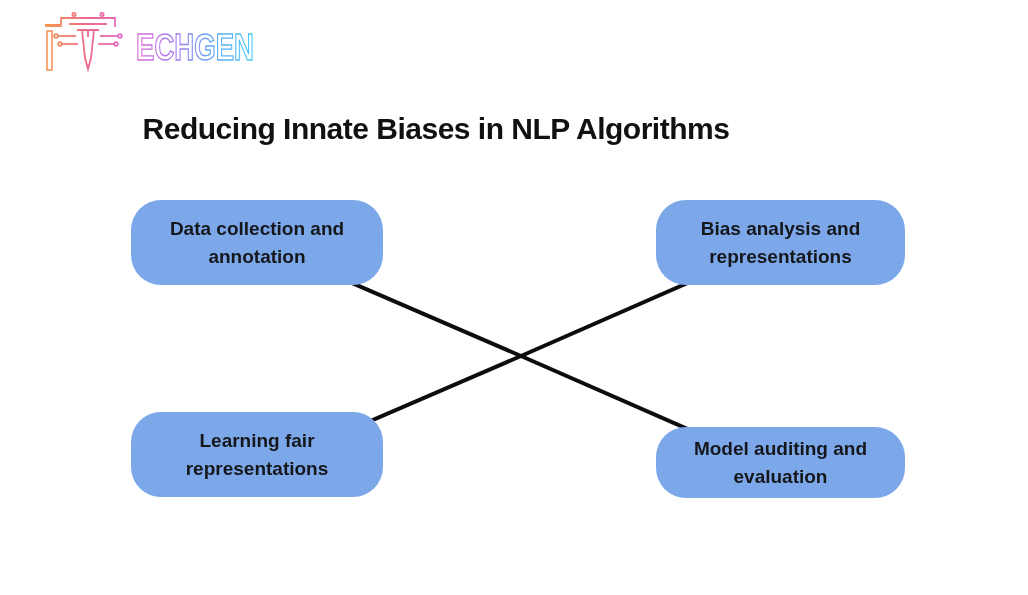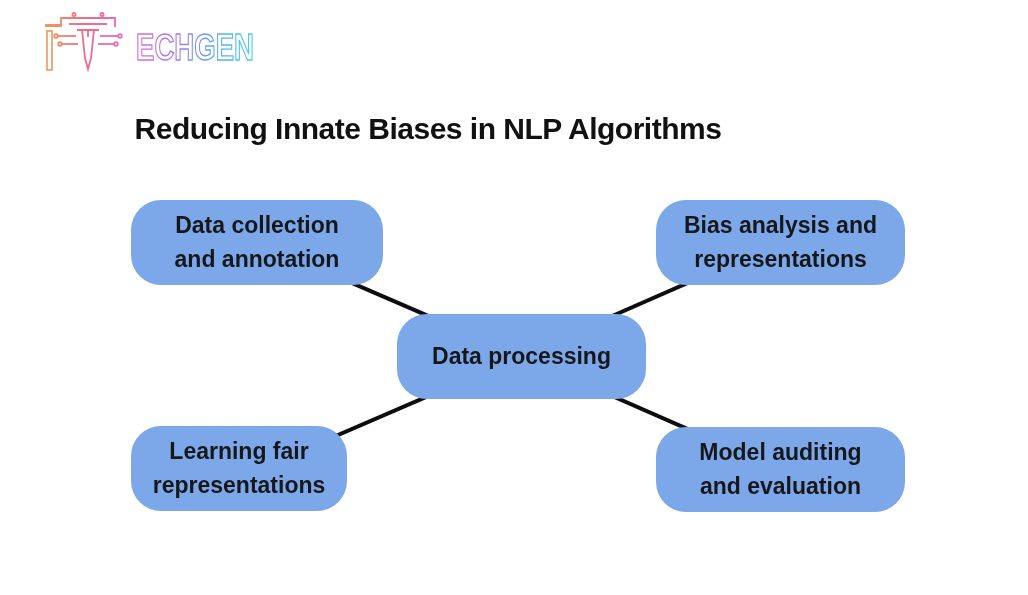--- a/index.html
+++ b/index.html
@@ -21,21 +21,21 @@
   }
   .logo {
     position: absolute;
     left: 44px;
     top: 12px;
     width: 212px;
     height: 64px;
   }
   .page-title {
     position: absolute;
-    left: 0;
+    left: 8px;
     top: 112px;
     width: 856px;
     text-align: center;
     font-size: 30px;
     font-weight: 700;
     letter-spacing: -0.5px;
     color: var(--title-color);
     font-family: "Liberation Sans", sans-serif;
   }
   .connectors {
@@ -51,30 +51,30 @@
   }
   .node {
     position: absolute;
     background: var(--node-fill);
     border-radius: 30px;
     display: flex;
     align-items: center;
     justify-content: center;
     text-align: center;
     padding: 0 22px;
-    font-size: 23px;
+    font-size: 19px;
     line-height: 1.45;
     font-weight: 700;
     color: var(--node-text);
   }
   .node-tl { left: 131px; top: 200px; width: 252px; height: 85px; }
   .node-tr { left: 656px; top: 200px; width: 249px; height: 85px; }
   .node-c  { left: 397px; top: 314px; width: 249px; height: 85px; }
-  .node-bl { left: 131px; top: 426px; width: 216px; height: 85px; text-align: center; }
-  .node-br { left: 656px; top: 427px; width: 249px; height: 85px; }
+  .node-bl { left: 131px; top: 412px; width: 252px; height: 85px; text-align: center; }
+  .node-br { left: 656px; top: 427px; width: 249px; height: 71px; }
   .logo svg .stroked { fill: none; stroke: url(#lg); }
 </style>
 </head>
 <body>
 
 <div class="canvas">
 
   <div class="logo">
     <svg viewBox="0 0 212 64" width="212" height="64">
       <defs>
@@ -122,23 +122,20 @@
     <line x1="521" y1="356" x2="257" y2="470"></line>
     <line x1="521" y1="356" x2="781" y2="470"></line>
   </svg>
 
   <div class="node node-tl">
     <span>Data collection and annotation</span>
   </div>
   <div class="node node-tr">
     <span>Bias analysis and representations</span>
   </div>
-  <div class="node node-c">
-    <span>Data processing</span>
-  </div>
   <div class="node node-bl">
     <span>Learning fair representations</span>
   </div>
   <div class="node node-br">
     <span>Model auditing and evaluation</span>
   </div>
 
 </div>
 
 </body></html>

